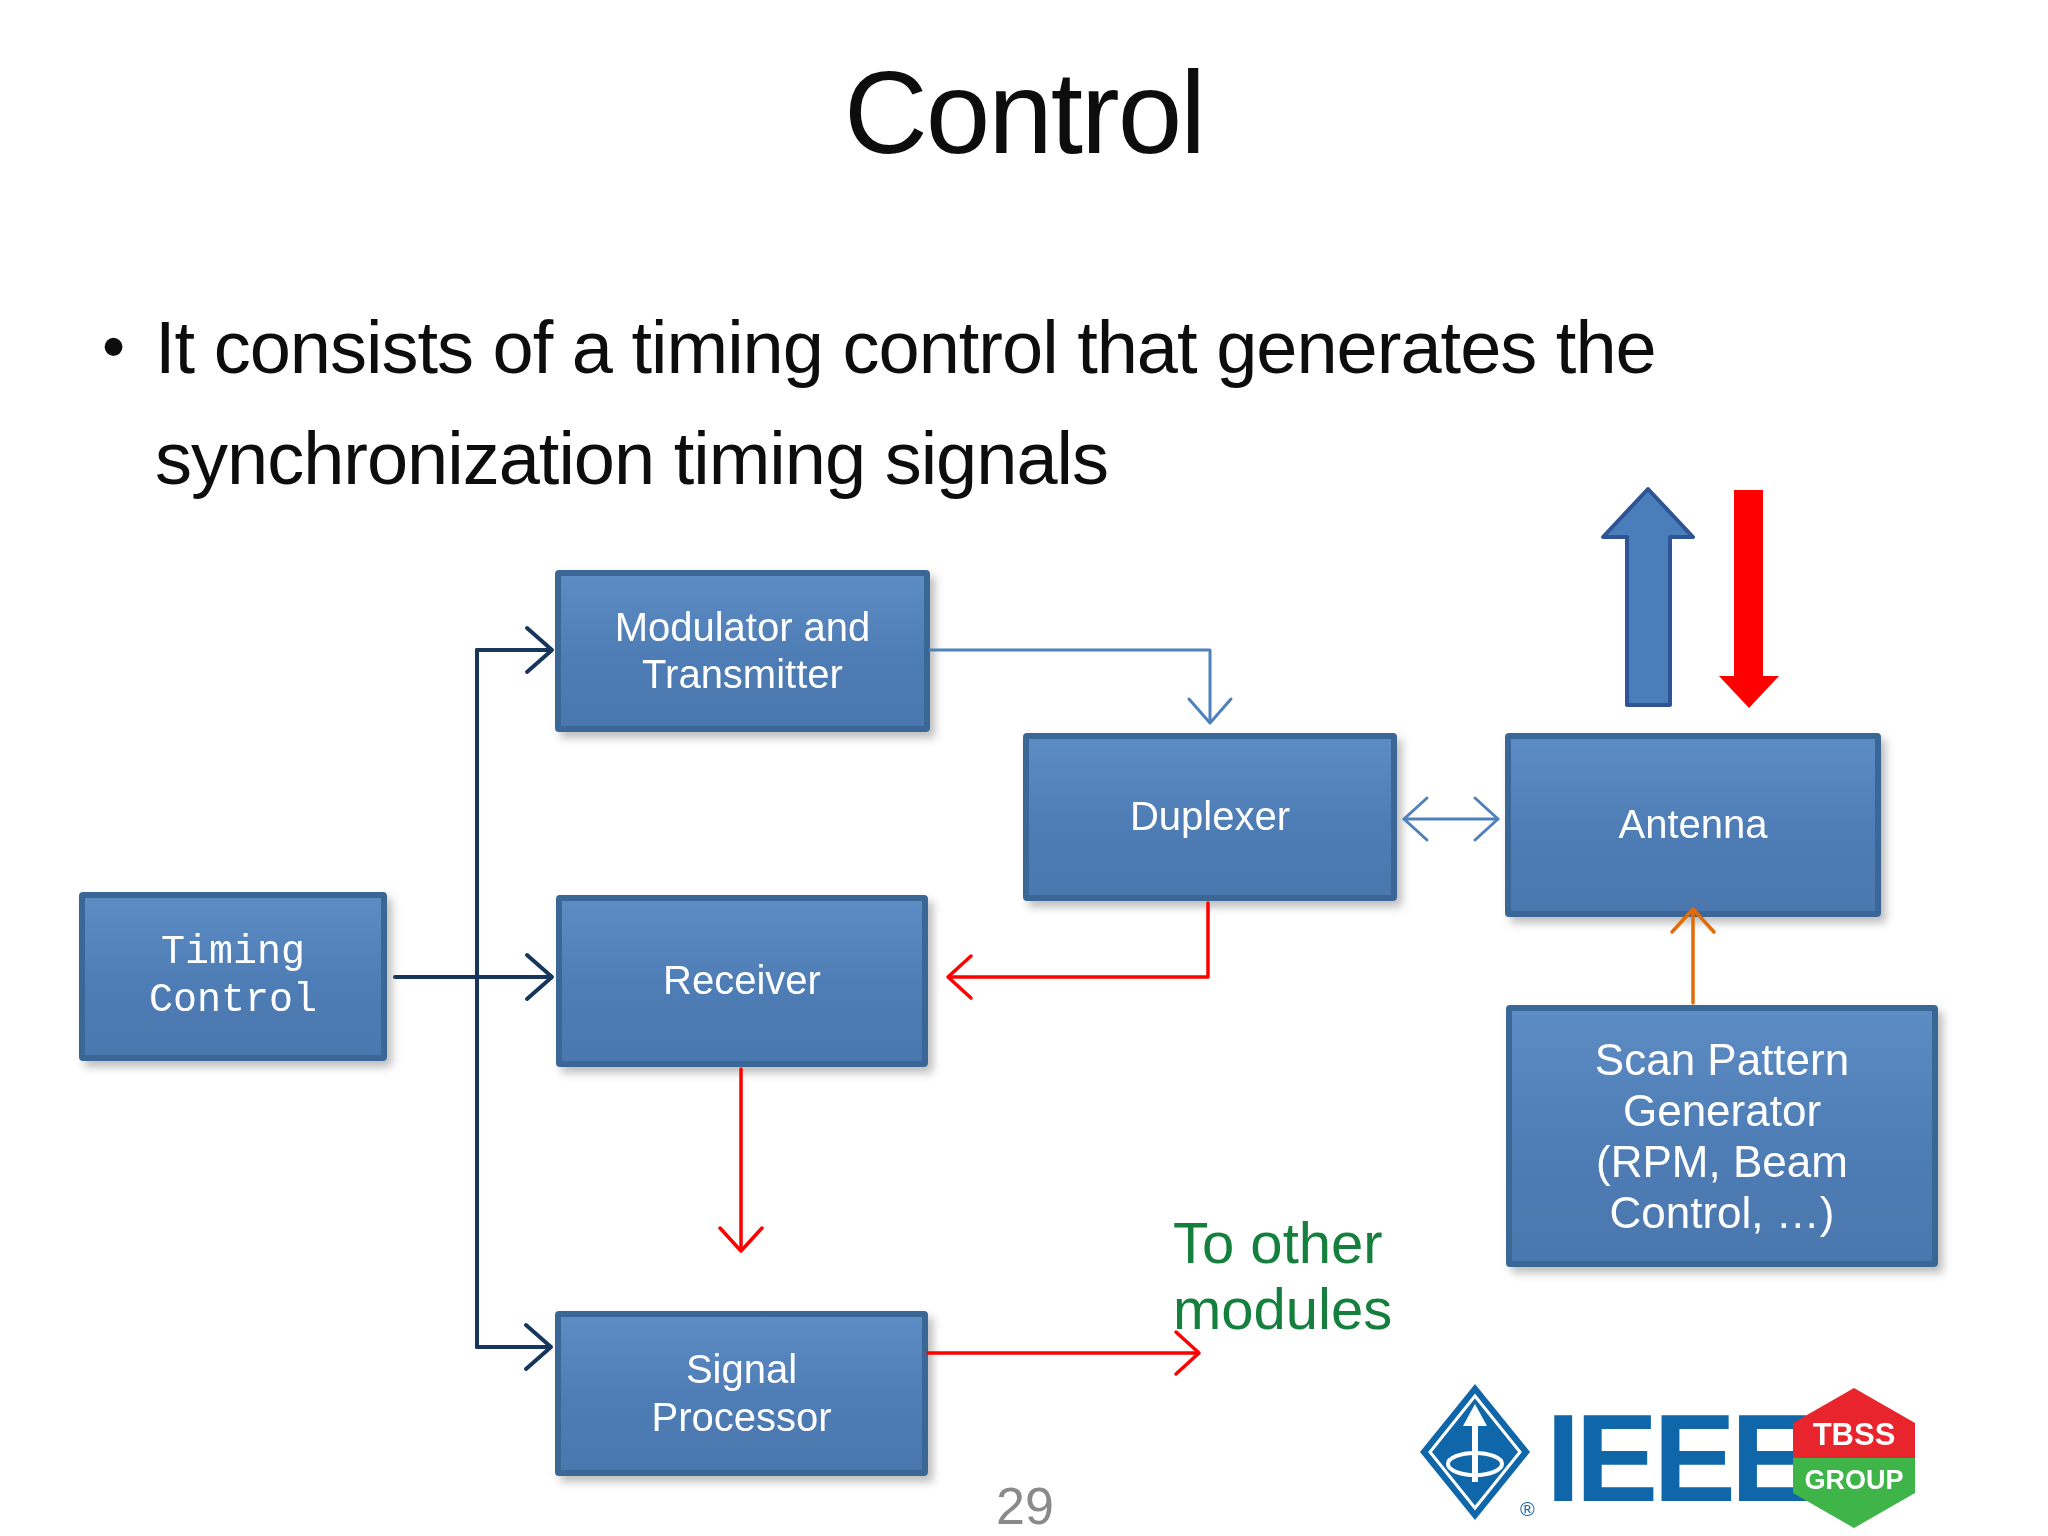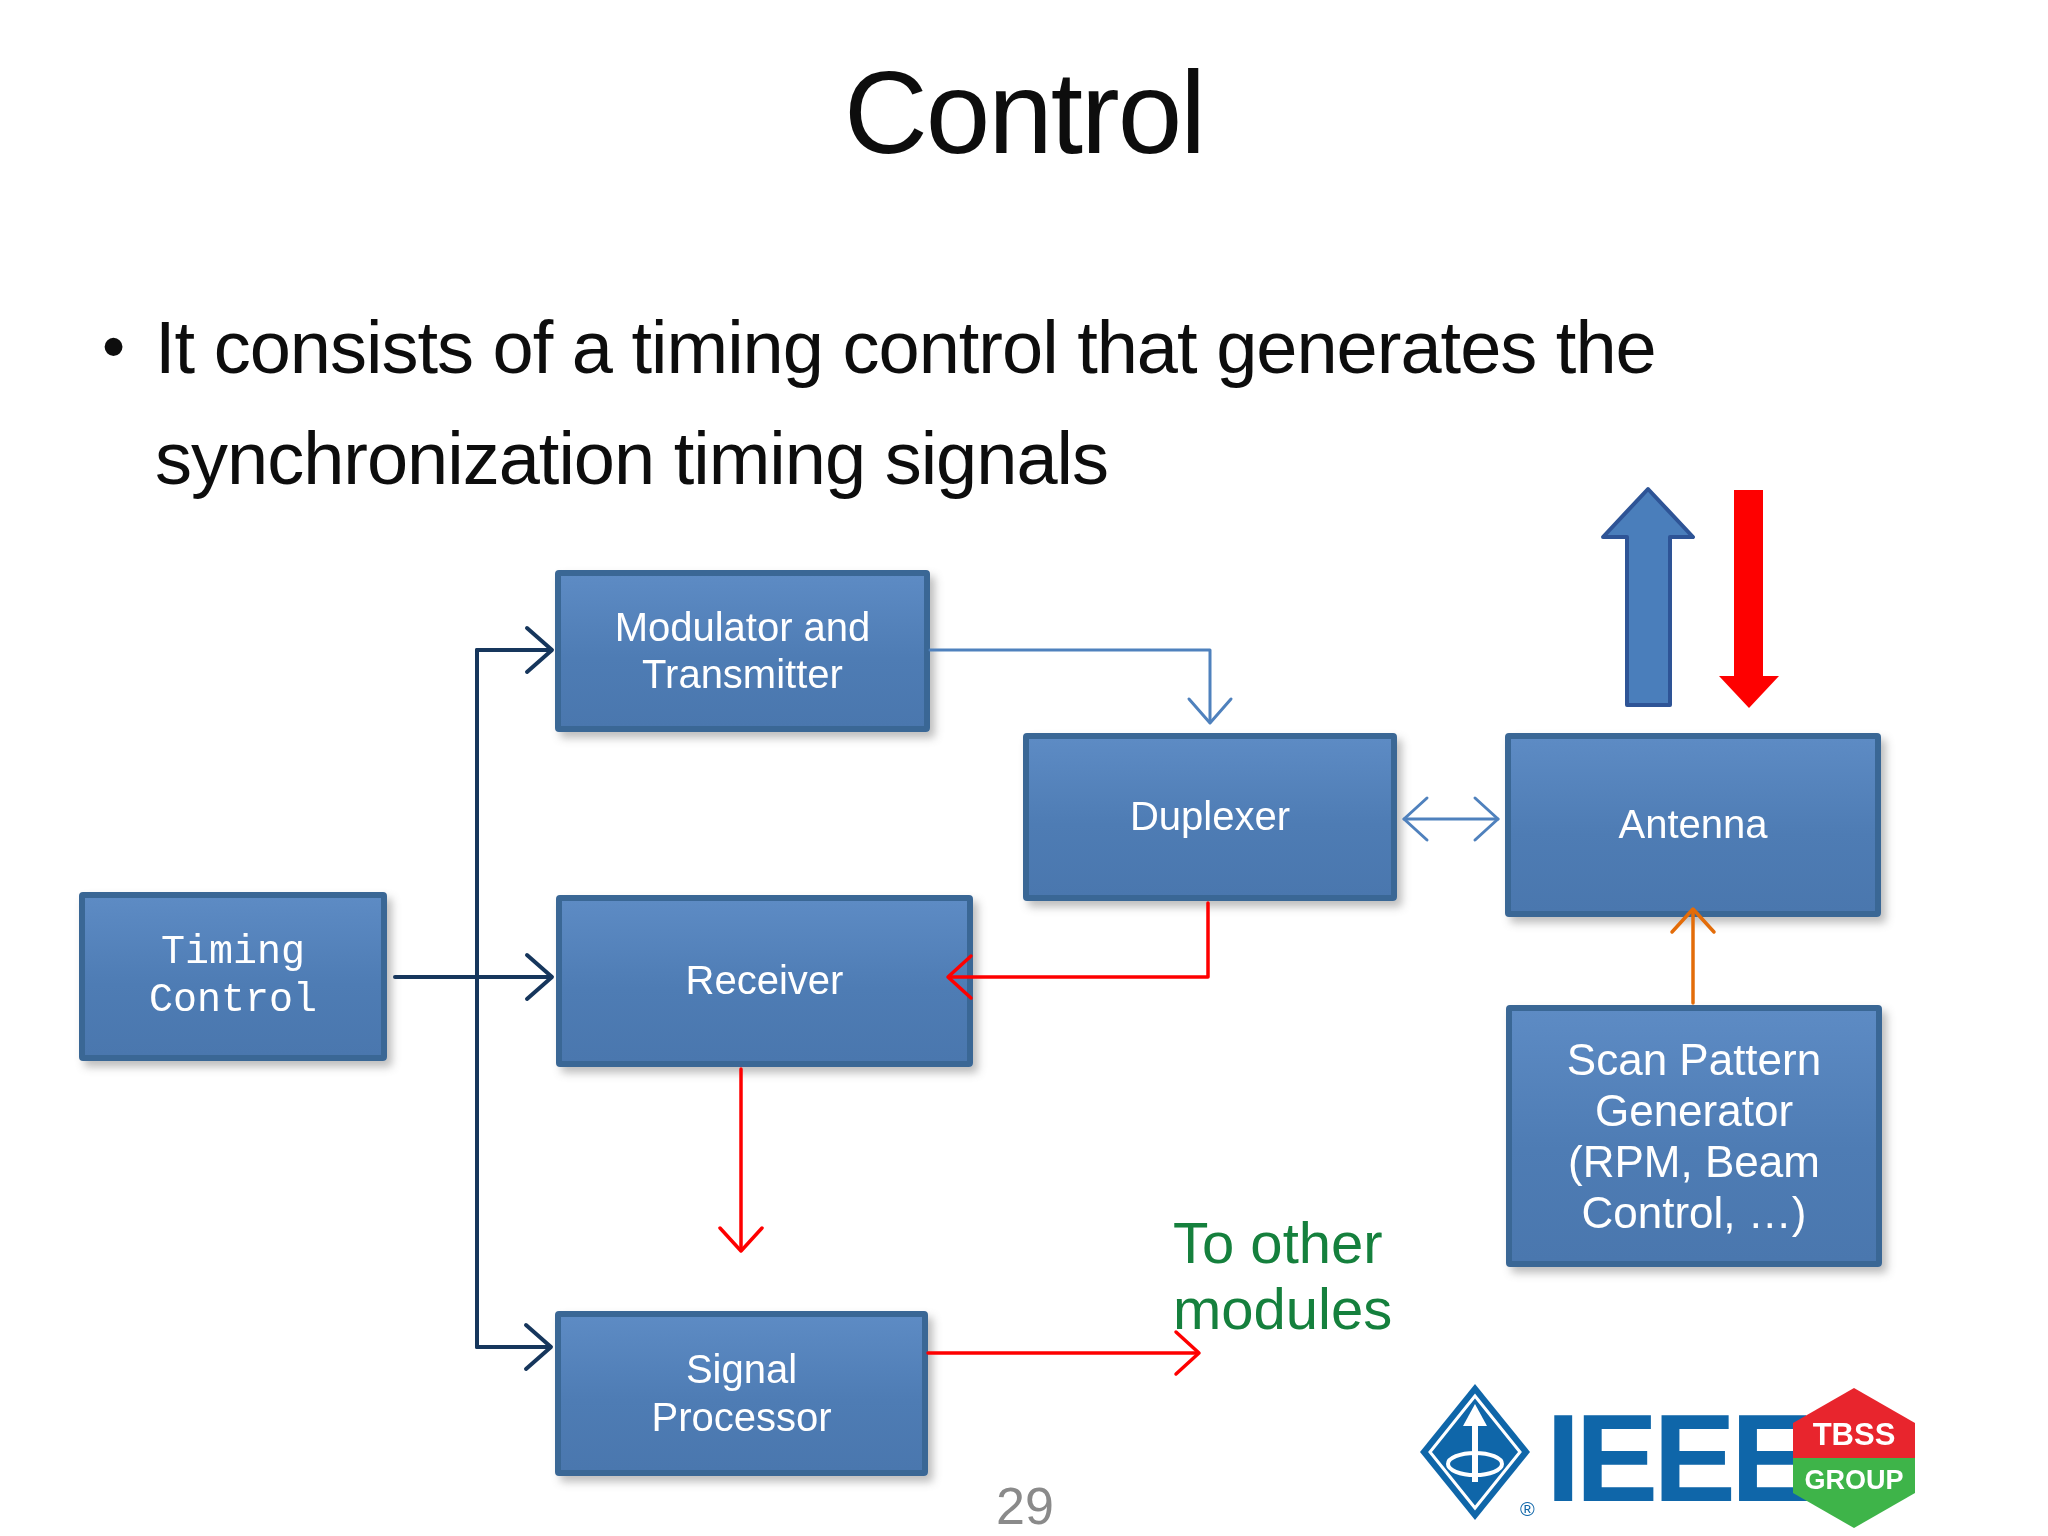--- a/index.html
+++ b/index.html
@@ -22,23 +22,23 @@
     background:linear-gradient(180deg,#5d8bc4 0%,#4e7cb4 55%,#4a77ae 100%);
     border:6px solid #3a6795;border-radius:4px;
     box-shadow:5px 6px 8px rgba(110,110,110,.45);
     color:#ffffff;display:flex;align-items:center;justify-content:center;
     text-align:center;white-space:pre-line;font-size:40px;line-height:1.18;
   }
   #node-modulator{left:555px;top:570px;width:375px;height:162px;}
   #node-duplexer{left:1023px;top:733px;width:374px;height:168px;}
   #node-antenna{left:1505px;top:733px;width:376px;height:184px;}
   #node-timing{left:79px;top:892px;width:308px;height:169px;font-family:Liberation Mono, monospace;}
-  #node-receiver{left:556px;top:895px;width:417px;height:172px;}
+  #node-receiver{left:556px;top:895px;width:372px;height:172px;}
   #node-signal{left:555px;top:1263px;width:373px;height:165px;margin-top:48px;}
-  #node-scan{left:1506px;top:1005px;width:376px;height:262px;font-size:44px;line-height:1.16;}
+  #node-scan{left:1506px;top:1005px;width:432px;height:262px;font-size:44px;line-height:1.16;}
   .to-other{left:1173px;top:1210px;font-size:58px;line-height:1.14;color:#15803d;white-space:pre-line;}
   .page-num{left:960px;top:1476px;width:130px;text-align:center;font-size:52px;color:#8a8a8a;}
   .connectors{left:0;top:0;pointer-events:none;}
   .ieee-word{left:1546px;top:1396px;font-size:124px;font-weight:bold;letter-spacing:-5px;line-height:1;}
   .ieee-reg{left:1520px;top:1498px;font-size:20px;}
   svg text{font-family:"Liberation Sans", sans-serif;}
 </style>
 </head>
 <body>
 

